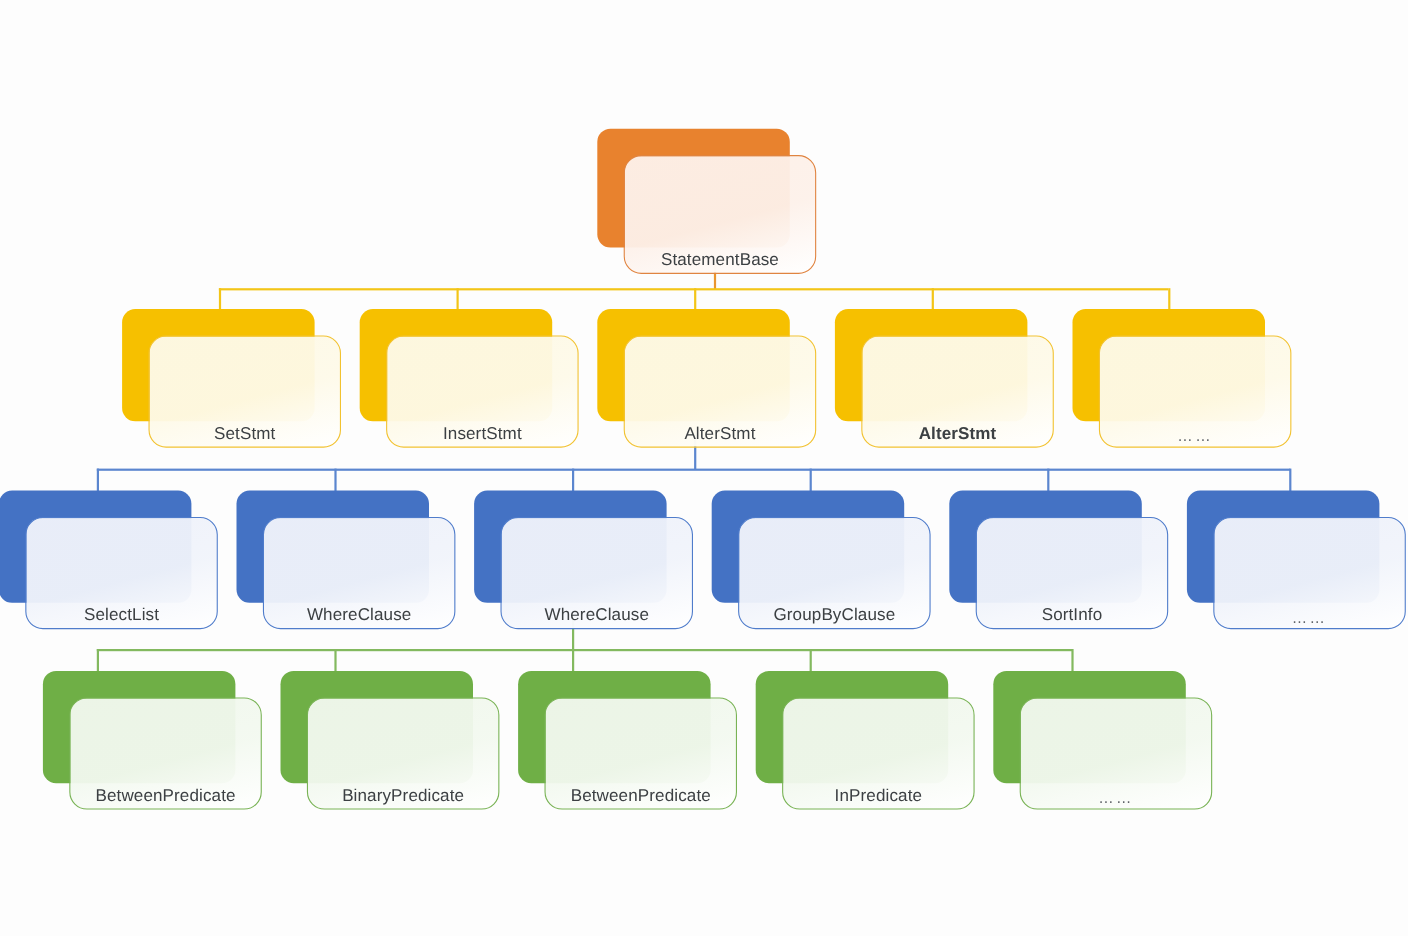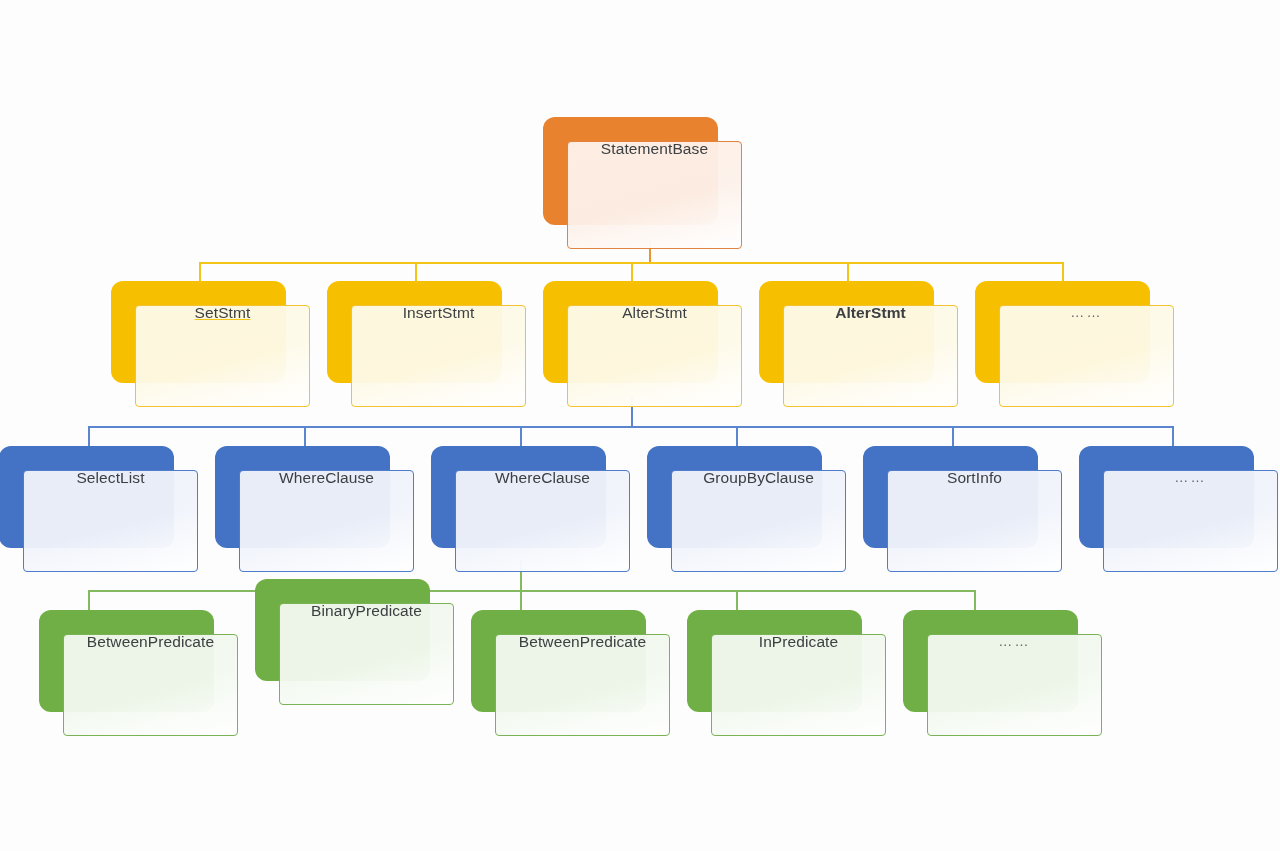--- a/index.html
+++ b/index.html
@@ -29,24 +29,24 @@
     position: absolute;
   }
   .card-back {
     position: absolute;
     left: 0;
     top: 0;
     border-radius: 12px;
   }
   .card-front {
     position: absolute;
-    border-radius: 4px;
+    border-radius: 16px;
     border: 1.7px solid;
     display: flex;
-    align-items: flex-start;
+    align-items: flex-end;
     justify-content: center;
     box-sizing: border-box;
   }
   .node-label {
     font-size: 15.5px;
     color: #3c4043;
     letter-spacing: 0.1px;
     white-space: nowrap;
     text-align: center;
     position: relative;
@@ -129,21 +129,21 @@
     </div>
   <div id="node-layer">
       <div class="node t-orange" style="left: 543px; top: 117px; width: 199px; height: 132px;">
         <div class="card-back" style="width: 175px; height: 108px;"></div>
         <div class="card-front" style="width: 175px; height: 108px; left: 24px; top: 24px;">
           <div class="node-label">StatementBase</div>
         </div>
       </div>
       <div class="node t-gold" style="left: 111px; top: 281px; width: 199px; height: 126px;">
         <div class="card-back" style="width: 175px; height: 102px;"></div>
-        <div class="card-front" style="width: 175px; height: 102px; left: 24px; top: 24px; text-decoration: underline;">
+        <div class="card-front" style="width: 175px; height: 102px; left: 24px; top: 24px;">
           <div class="node-label">SetStmt</div>
         </div>
       </div>
       <div class="node t-gold" style="left: 327px; top: 281px; width: 199px; height: 126px;">
         <div class="card-back" style="width: 175px; height: 102px;"></div>
         <div class="card-front" style="width: 175px; height: 102px; left: 24px; top: 24px;">
           <div class="node-label">InsertStmt</div>
         </div>
       </div>
       <div class="node t-gold" style="left: 543px; top: 281px; width: 199px; height: 126px;">
@@ -199,21 +199,21 @@
         <div class="card-front" style="width: 175px; height: 102px; left: 24px; top: 24px;">
           <div class="node-label ellipsis">……</div>
         </div>
       </div>
       <div class="node t-green" style="left: -1px; top: 610px; width: 199px; height: 126px;">
         <div class="card-back" style="width: 175px; height: 102px;"></div>
         <div class="card-front" style="width: 175px; height: 102px; left: 24px; top: 24px;">
           <div class="node-label">BetweenPredicate</div>
         </div>
       </div>
-      <div class="node t-green" style="left: 215px; top: 579px; width: 199px; height: 126px; text-decoration: underline;">
+      <div class="node t-green" style="left: 215px; top: 610px; width: 199px; height: 126px; text-decoration: underline;">
         <div class="card-back" style="width: 175px; height: 102px;"></div>
         <div class="card-front" style="width: 175px; height: 102px; left: 24px; top: 24px;">
           <div class="node-label">BinaryPredicate</div>
         </div>
       </div>
       <div class="node t-green" style="left: 431px; top: 610px; width: 199px; height: 126px;">
         <div class="card-back" style="width: 175px; height: 102px;"></div>
         <div class="card-front" style="width: 175px; height: 102px; left: 24px; top: 24px;">
           <div class="node-label">BetweenPredicate</div>
         </div>

